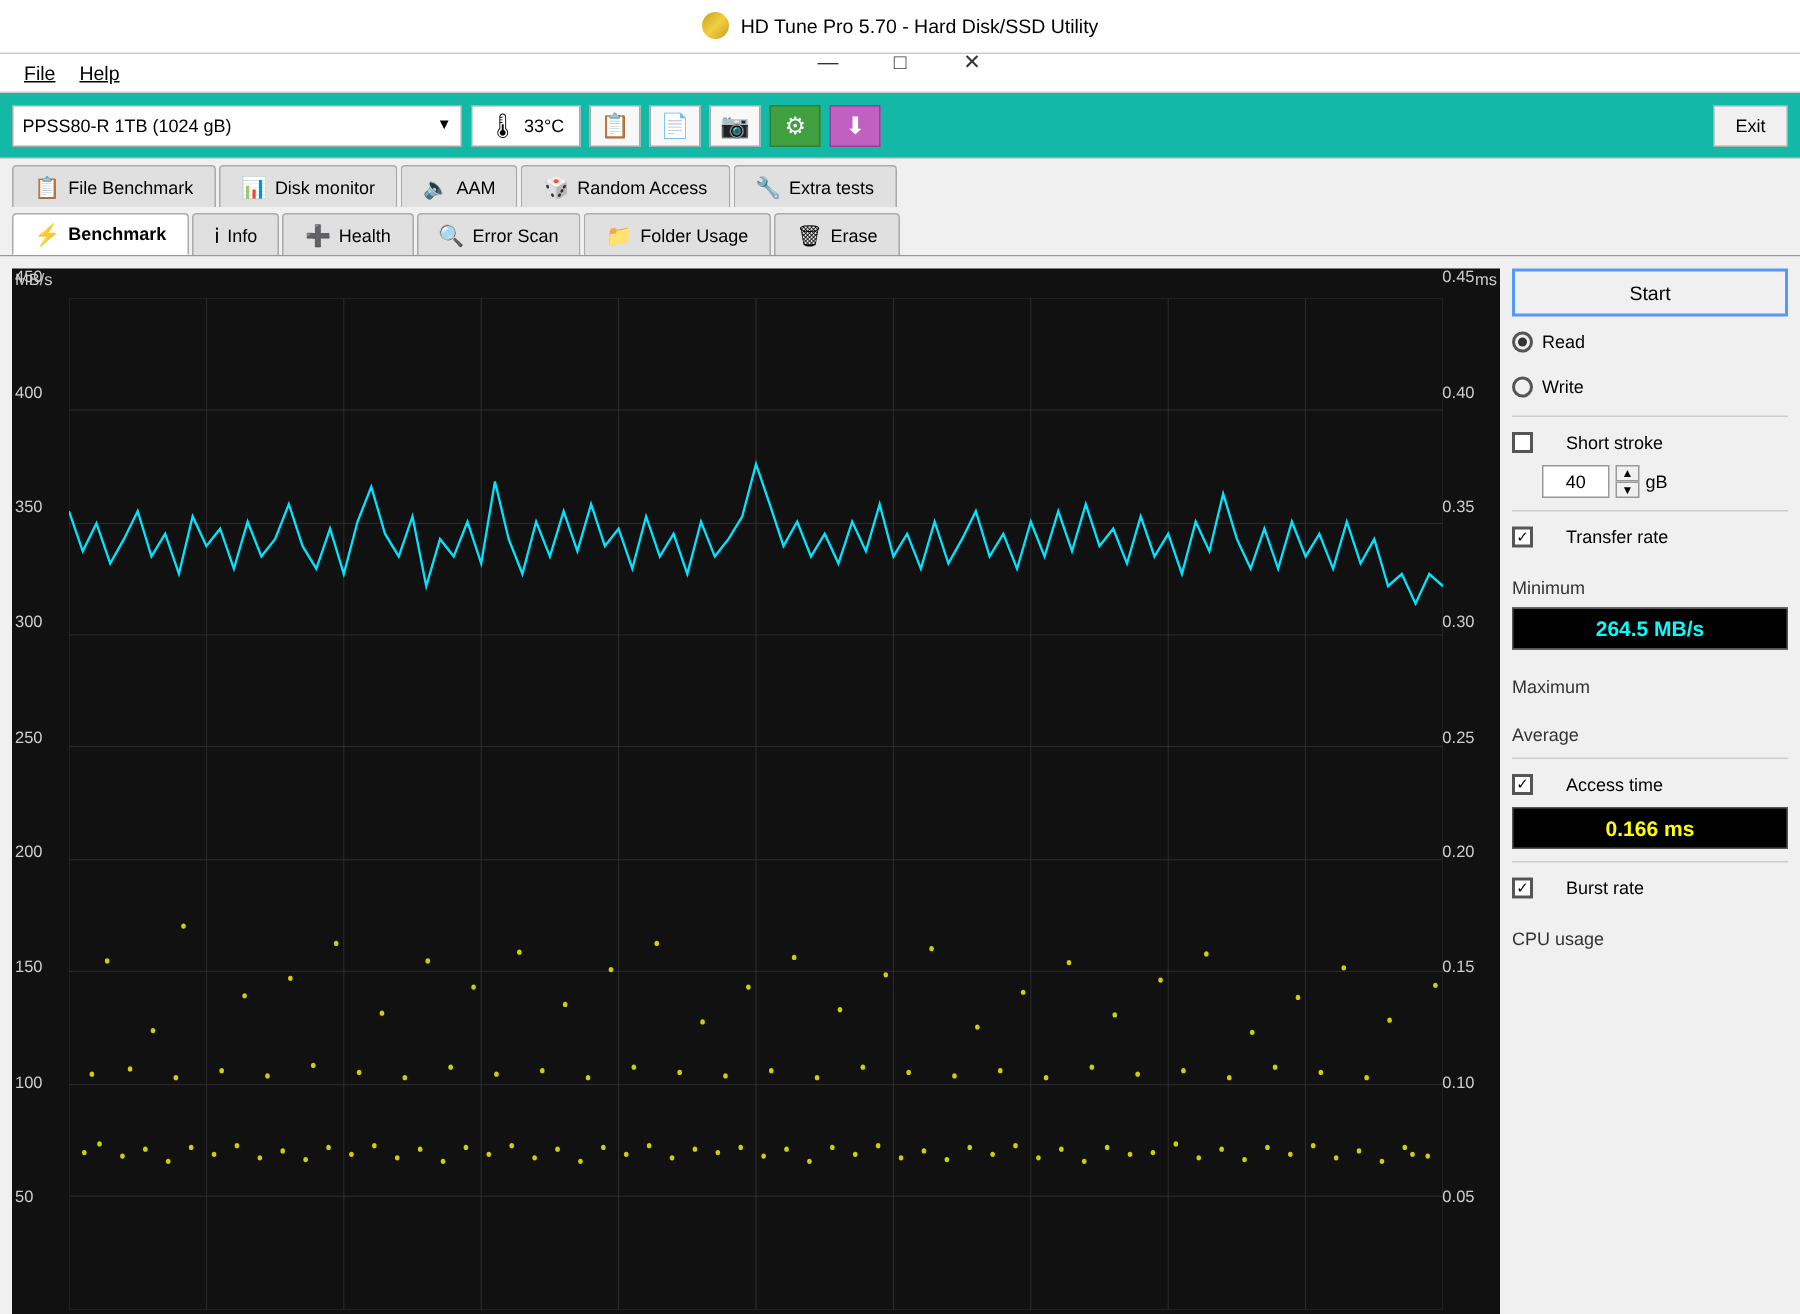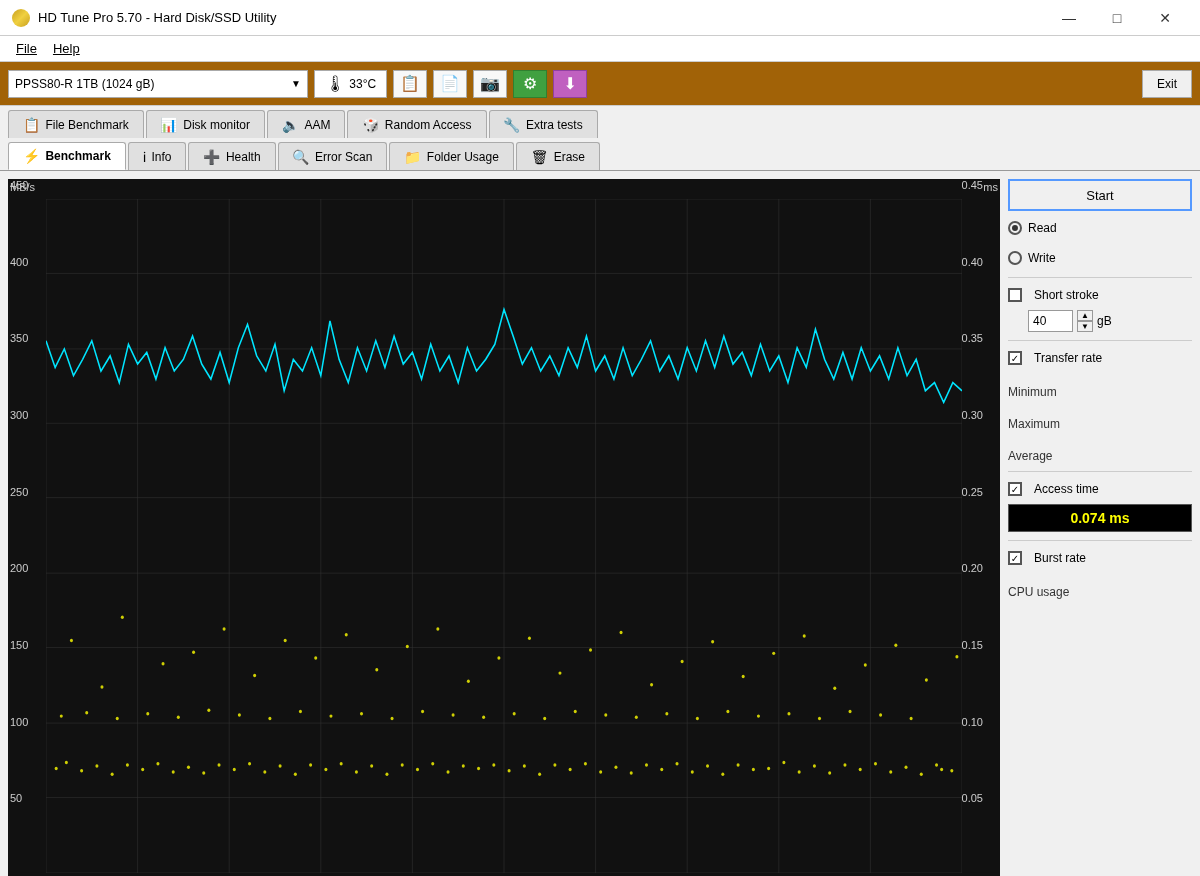--- a/index.html
+++ b/index.html
@@ -7,40 +7,41 @@
 
     
     .title-bar {
       background: #fff;
       display: flex;
       align-items: center;
       justify-content: space-between;
       padding: 8px 12px;
       border-bottom: 1px solid #ccc;
       height: 36px;
+      flex-direction: column;
     }
     .title-bar-left { display: flex; align-items: center; gap: 8px; font-size: 13px; }
     .title-bar-icon { width: 18px; height: 18px; background: linear-gradient(135deg, #c8a020 0%, #f0d040 50%, #c8a020 100%); border-radius: 50%; }
     .title-bar-controls { display: flex; gap: 2px; }
     .title-bar-btn { width: 46px; height: 30px; border: none; background: transparent; cursor: pointer; font-size: 14px; display: flex; align-items: center; justify-content: center; color: #333; }
 
     
     .menu-bar {
       background: #fff;
       display: flex;
       align-items: center;
       padding: 2px 8px;
       border-bottom: 1px solid #ccc;
       height: 26px;
     }
     .menu-item { padding: 2px 8px; cursor: pointer; font-size: 13px; text-decoration: underline; }
 
     
     .toolbar {
-      background: #a16207;
+      background: #14b8a6;
       display: flex;
       align-items: center;
       padding: 4px 8px;
       border-bottom: 1px solid #ccc;
       gap: 6px;
       height: 44px;
     }
     .drive-select {
       flex: 0 0 300px;
       height: 28px;
@@ -160,42 +161,42 @@
       border-radius: 50%;
       display: flex; align-items: center; justify-content: center;
     }
     .radio-circle.selected::after {
       content: '';
       width: 6px; height: 6px;
       background: #333;
       border-radius: 50%;
     }
 
-    .checkbox-item { display: flex; align-items: center; gap: 12px; cursor: pointer; font-size: 12px; padding: 2px 0; }
+    .checkbox-item { display: flex; align-items: center; gap: 22px; cursor: pointer; font-size: 12px; padding: 2px 0; }
     .checkbox-box {
       width: 14px; height: 14px;
       border: 2px solid #555;
       display: flex; align-items: center; justify-content: center;
       background: #fff;
       font-size: 10px;
     }
 
     .spinbox {
       display: flex;
       align-items: center;
       gap: 4px;
       margin-left: 20px;
     }
     .spinbox-input {
       width: 45px; height: 22px;
       border: 1px solid #999;
       background: #fff;
       font-size: 12px;
       padding: 2px 4px;
-      text-align: left;
+      text-align: center;
     }
     .spinbox-arrows {
       display: flex; flex-direction: column;
       height: 22px;
     }
     .spin-arrow {
       width: 16px; height: 11px;
       border: 1px solid #999;
       background: #f0f0f0;
       display: flex; align-items: center; justify-content: center;
@@ -684,32 +685,33 @@
     </div>
 
     <div class="divider"></div>
 
     <div class="checkbox-item">
       <div class="checkbox-box">✓</div>
       <span>Transfer rate</span>
     </div>
 
     <div class="stat-label">Minimum</div>
+    <div class="stat-box">264.5 MB/s</div>
 
     <div class="stat-label">Maximum</div>
 
     <div class="stat-label">Average</div>
 
     <div class="divider"></div>
 
     <div class="checkbox-item">
       <div class="checkbox-box">✓</div>
       <span>Access time</span>
     </div>
-    <div class="stat-box yellow">0.074 ms</div>
+    <div class="stat-box yellow">0.166 ms</div>
 
     <div class="divider"></div>
 
     <div class="checkbox-item">
       <div class="checkbox-box">✓</div>
       <span>Burst rate</span>
     </div>
 
     <div class="stat-label">CPU usage</div>
 

